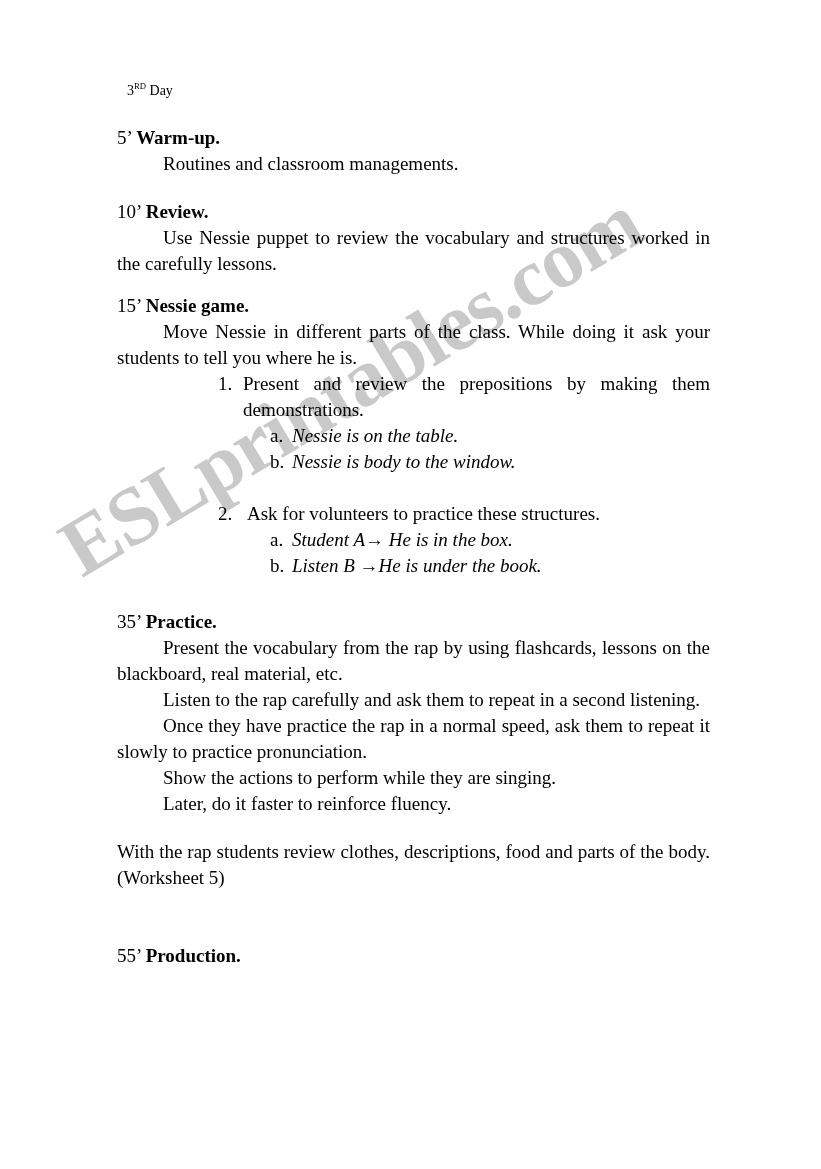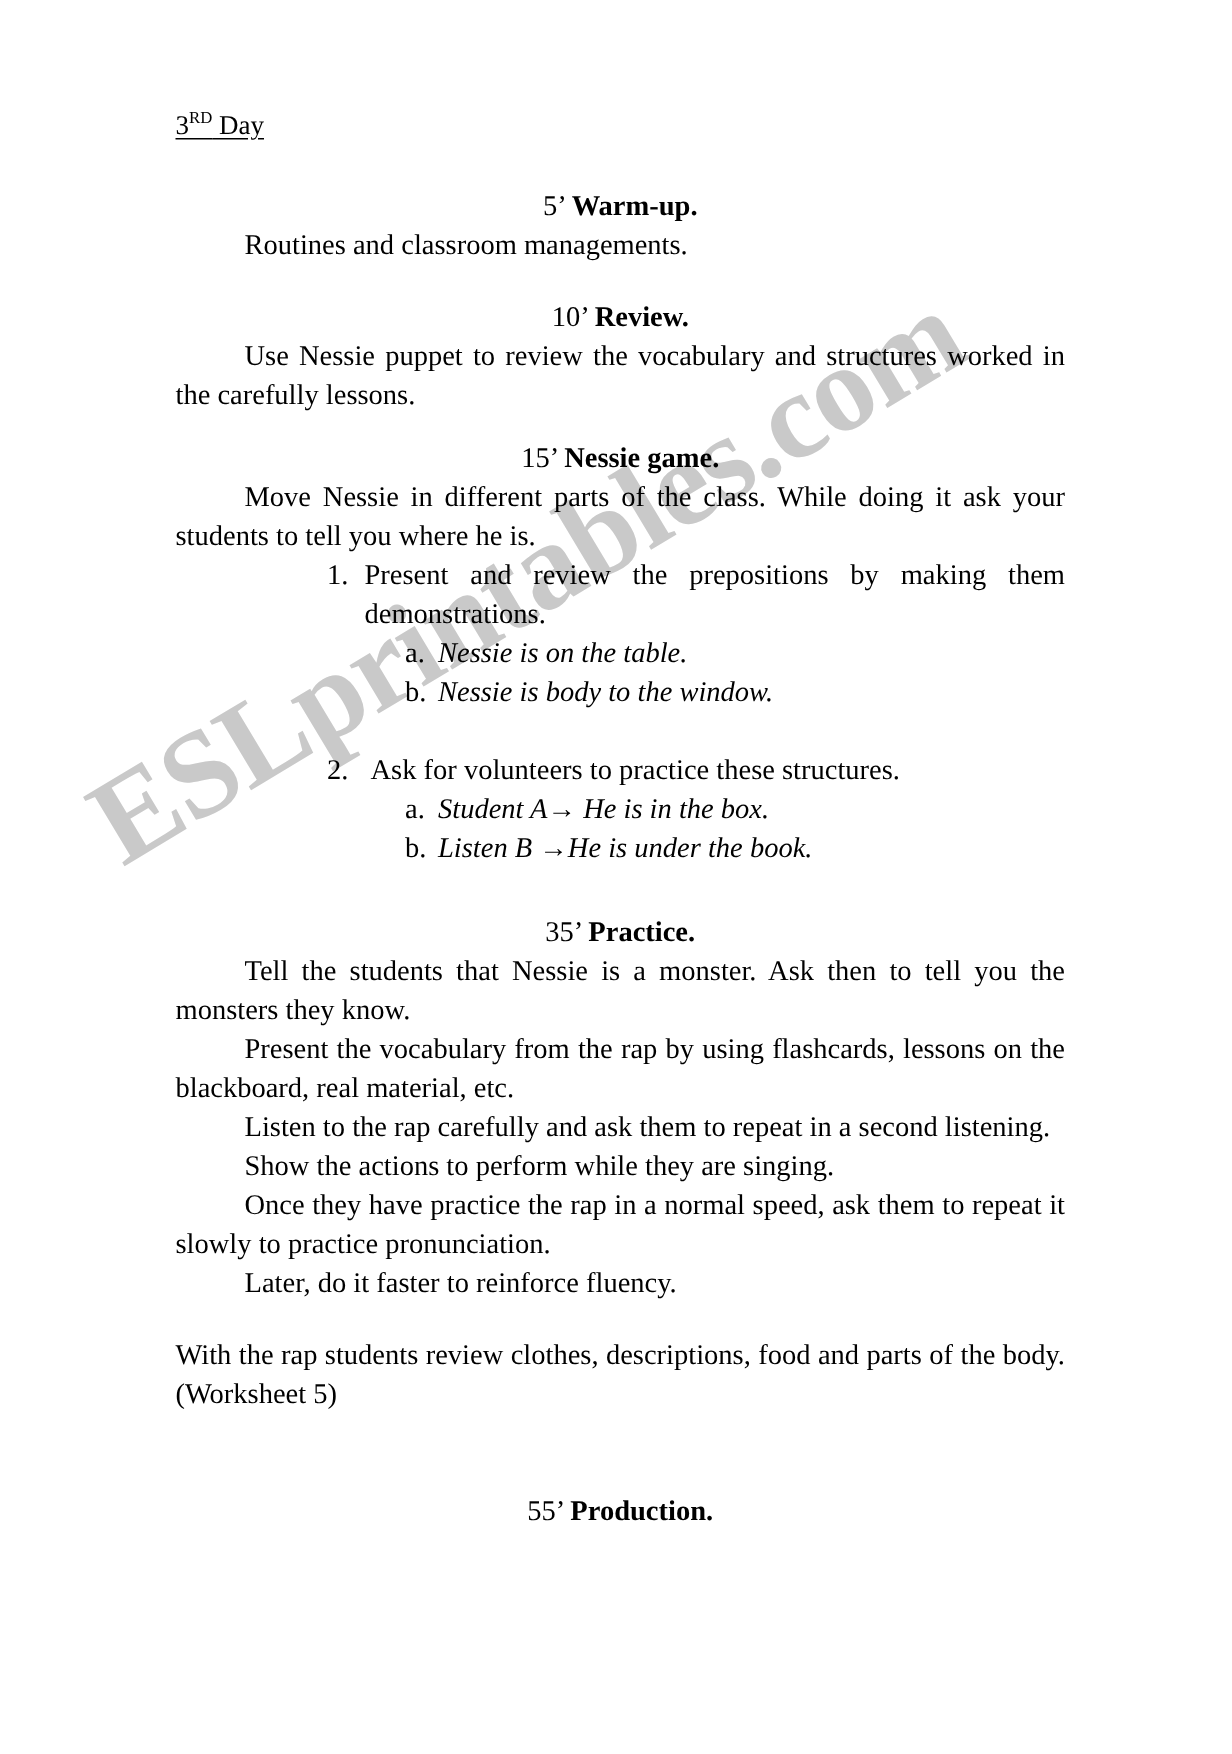--- a/index.html
+++ b/index.html
@@ -40,29 +40,28 @@
   
   .content {
     position: absolute;
     left: 117px;
     top: 0;
     width: 593px;
     z-index: 2;
   }
 
   .doc-title {
-    margin: 0;
+    margin: 10px;
     padding: 0;
     position: absolute;
     top: 74px;
     left: 0;
-    font-size: 18px;
+    font-size: 14px;
     line-height: 1.05;
     font-weight: normal;
-    text-decoration: underline;
     text-underline-offset: 3px;
     white-space: nowrap;
   }
   .doc-title sup {
     font-size: 0.62em;
     vertical-align: super;
     line-height: 0;
   }
 
   .flow {
@@ -70,21 +69,20 @@
     top: 125px;
     left: 0;
     width: 593px;
   }
 
   .heading {
     font-size: 19px;
     line-height: 26px;
     margin: 0;
     white-space: nowrap;
-    text-align: center;
   }
   .heading .time { font-weight: normal; }
   .heading .name { font-weight: bold; }
 
   p.body {
     font-size: 19px;
     line-height: 26px;
     margin: 0;
     text-align: justify;
     text-indent: 46px;
@@ -186,25 +184,24 @@
       </div>
 
       <div class="alpha-item">
         <span class="marker">b.</span>
         <span>Listen B →He is under the book.</span>
       </div>
 
       <div class="gap-lg"></div>
 
       <div class="heading"><span class="time">35’ </span><span class="name">Practice.</span></div>
-      <p class="body">Tell the students that Nessie is a monster. Ask then to tell you the monsters they know.</p>
       <p class="body">Present the vocabulary from the rap by using flashcards, lessons on the blackboard, real material, etc.</p>
       <p class="body">Listen to the rap carefully and ask them to repeat in a second listening.</p>
+      <p class="body">Once they have practice the rap in a normal speed, ask them to repeat it slowly to practice pronunciation.</p>
       <p class="body">Show the actions to perform while they are singing.</p>
-      <p class="body">Once they have practice the rap in a normal speed, ask them to repeat it slowly to practice pronunciation.</p>
       <p class="body">Later, do it faster to reinforce fluency.</p>
 
       <div class="gap-md"></div>
 
       <p class="body no-indent">With the rap students review clothes, descriptions, food and parts of the body. (Worksheet 5)</p>
 
       <div class="gap-xl"></div>
 
       <div class="heading"><span class="time">55’ </span><span class="name">Production.</span></div>
 

